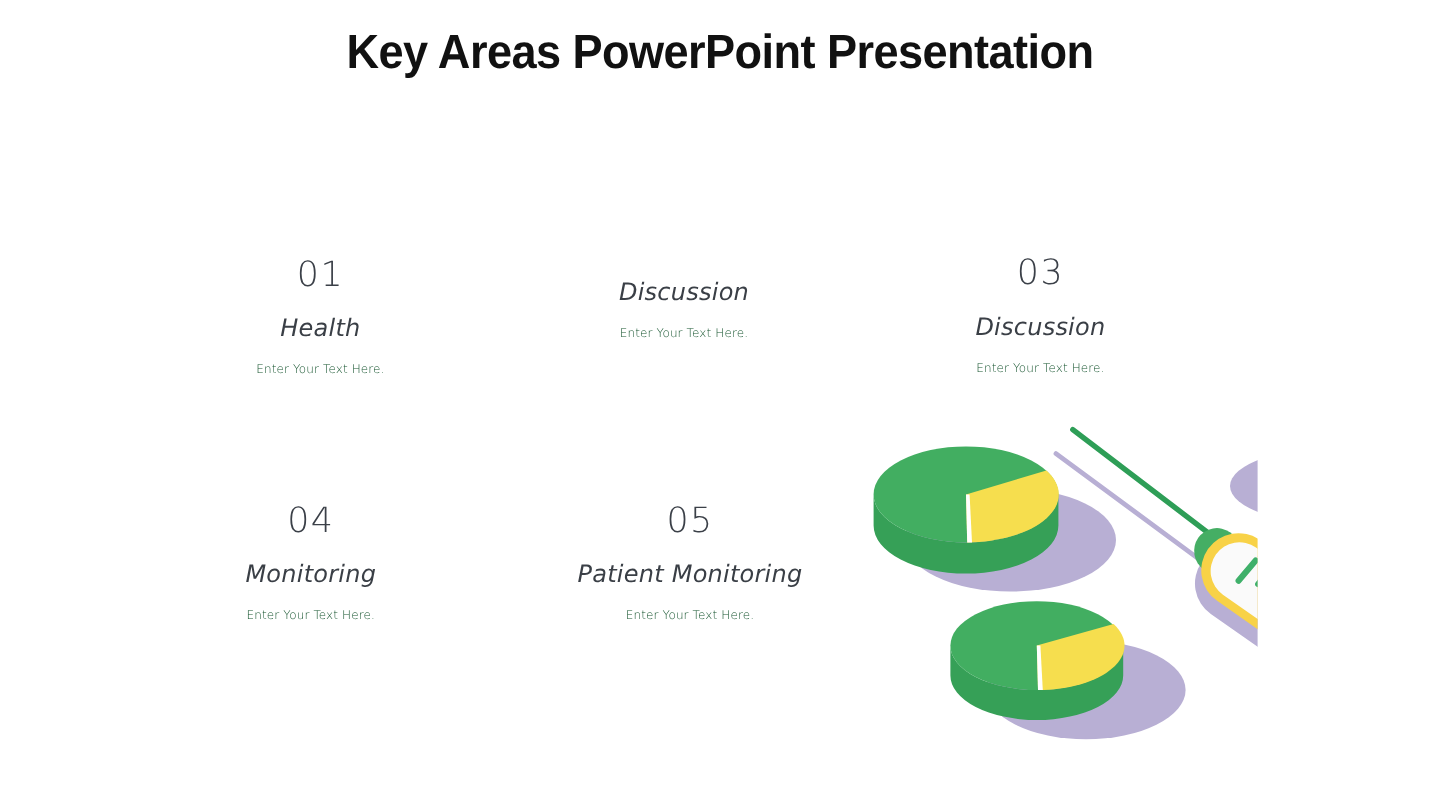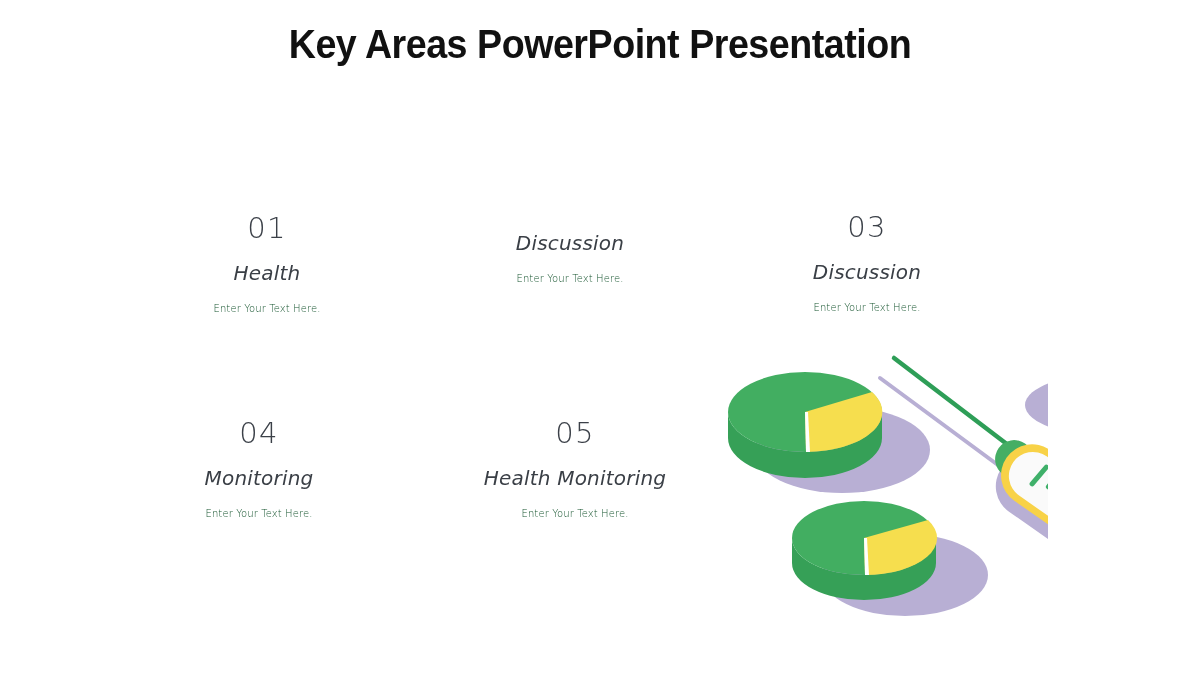--- a/index.html
+++ b/index.html
@@ -113,21 +113,21 @@
   </div>
 
   <div class="item" id="item-4">
     <div class="item-number">04</div>
     <div class="item-label">Monitoring</div>
     <div class="item-desc">Enter Your Text Here.</div>
   </div>
 
   <div class="item" id="item-5">
     <div class="item-number">05</div>
-    <div class="item-label">Health Monitoring</div>
+    <div class="item-label">Patient Monitoring</div>
     <div class="item-desc">Enter Your Text Here.</div>
   </div>
 
   <div id="illustration">
     <svg width="500" height="355" viewBox="0 0 500 355" xmlns="http://www.w3.org/2000/svg">
 
       <ellipse cx="142" cy="130" rx="88" ry="43" fill="#B8AFD4"></ellipse>
       <ellipse cx="205" cy="255" rx="83" ry="41" fill="#B8AFD4"></ellipse>
       <ellipse cx="420" cy="85" rx="95" ry="33" fill="#B8AFD4"></ellipse>
 

